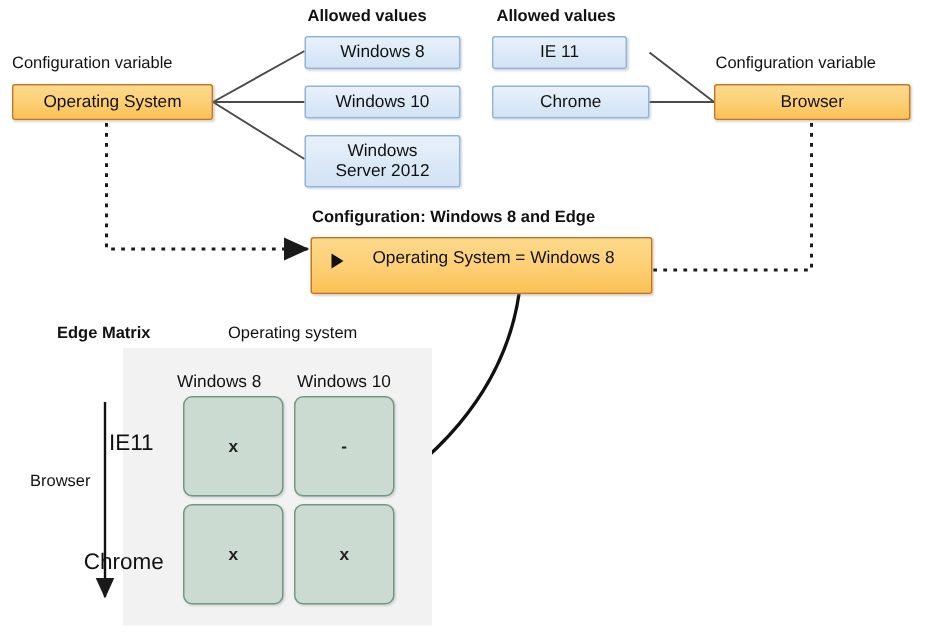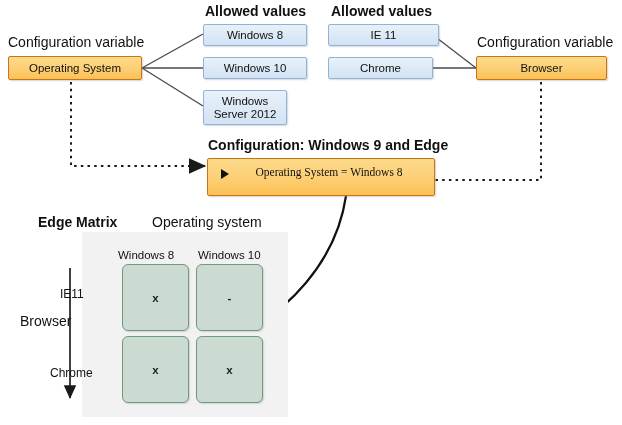--- a/index.html
+++ b/index.html
@@ -4,21 +4,21 @@
 <style>
   html,body{margin:0;padding:0;background:#ffffff;}
   body{
     width:622px;height:425px;position:relative;overflow:hidden;
     font-family:"Liberation Sans","DejaVu Sans",sans-serif;
     color:#1a1a1a;
     -webkit-font-smoothing:antialiased;
   }
   .stage{position:absolute;left:0;top:0;width:622px;height:425px;}
   svg.wires{position:absolute;left:0;top:0;width:622px;height:425px;overflow:visible;}
-  .lbl{position:absolute;font-size:14px;line-height:13px;color:#111;white-space:nowrap;}
+  .lbl{position:absolute;font-size:11px;line-height:13px;color:#111;white-space:nowrap;}
   .lbl.bold{font-weight:bold;}
 
   
   .vbox{
     position:absolute;box-sizing:border-box;
     background:linear-gradient(to bottom,#e8f1fa 0%,#dbe9f7 55%,#d3e3f4 100%);
     border:1px solid #8fb3d9;border-radius:2px;
     display:flex;align-items:center;justify-content:center;text-align:center;
     font-size:11.5px;line-height:13px;color:#111;
     box-shadow:1px 1px 1.5px rgba(120,130,145,0.30);
@@ -51,21 +51,21 @@
   
   .matrix-bg{position:absolute;background:#f2f2f2;}
   .cell{
     position:absolute;box-sizing:border-box;
     background:#ccdbd1;border:1.2px solid #6f9a80;border-radius:6px;
     display:flex;align-items:center;justify-content:center;
     font-size:11.5px;font-weight:bold;color:#222;
     box-shadow:1px 1px 1.5px rgba(140,150,145,0.35);
   }
   .colhead{position:absolute;font-size:11.5px;color:#111;white-space:nowrap;}
-  .rowhead{position:absolute;font-size:12px;color:#111;white-space:nowrap;text-align:left;}
+  .rowhead{position:absolute;font-size:15px;color:#111;white-space:nowrap;text-align:center;}
 </style>
 </head>
 <body>
 
 <div class="stage">
 
   <svg class="wires" viewBox="0 0 622 425">
     <defs>
       <marker id="arrowSolid" markerWidth="9" markerHeight="9" refX="8" refY="4.5" orient="auto">
         <path d="M0,0.6 L8.6,4.5 L0,8.4 z" fill="#1a1a1a"></path>
@@ -123,36 +123,36 @@
   </div>
 
   <div class="vbox" style="left:203px;top:24px;width:104px;height:22px;">
     <span>Windows 8</span>
   </div>
 
   <div class="vbox" style="left:203px;top:57px;width:104px;height:22px;">
     <span>Windows 10</span>
   </div>
 
-  <div class="vbox" style="left:203px;top:90px;width:84px;height:35px;">
+  <div class="vbox" style="left:203px;top:90px;width:104px;height:35px;">
     <span style="white-space:pre-line;">Windows
 Server 2012</span>
   </div>
 
-  <div class="vbox" style="left:328px;top:24px;width:111px;height:22px;">
+  <div class="vbox" style="left:328px;top:24px;width:90px;height:22px;">
     <span>IE 11</span>
   </div>
 
   <div class="vbox" style="left:328px;top:57px;width:105px;height:22px;">
     <span>Chrome</span>
   </div>
 
-  <div class="lbl bold" style="left:208px;top:139px;">Configuration: Windows 9 and Edge</div>
+  <div class="lbl bold" style="left:208px;top:139px;">Configuration: Windows 8 and Edge</div>
 
-  <div class="cfgbox" style="left:207px;top:158px;width:228px;height:38px;font-family:Liberation Serif, serif;">
+  <div class="cfgbox" style="left:207px;top:158px;width:228px;height:38px;">
     <span class="cfg-tri"></span>
     <div class="ln1">Operating System = Windows 8</div>
   </div>
 
   <div class="lbl bold" style="left:38px;top:216px;">Edge Matrix</div>
 
   <div class="lbl" style="left:152px;top:216px;">Operating system</div>
 
   <div class="lbl" style="left:20px;top:315px;">Browser</div>
 

